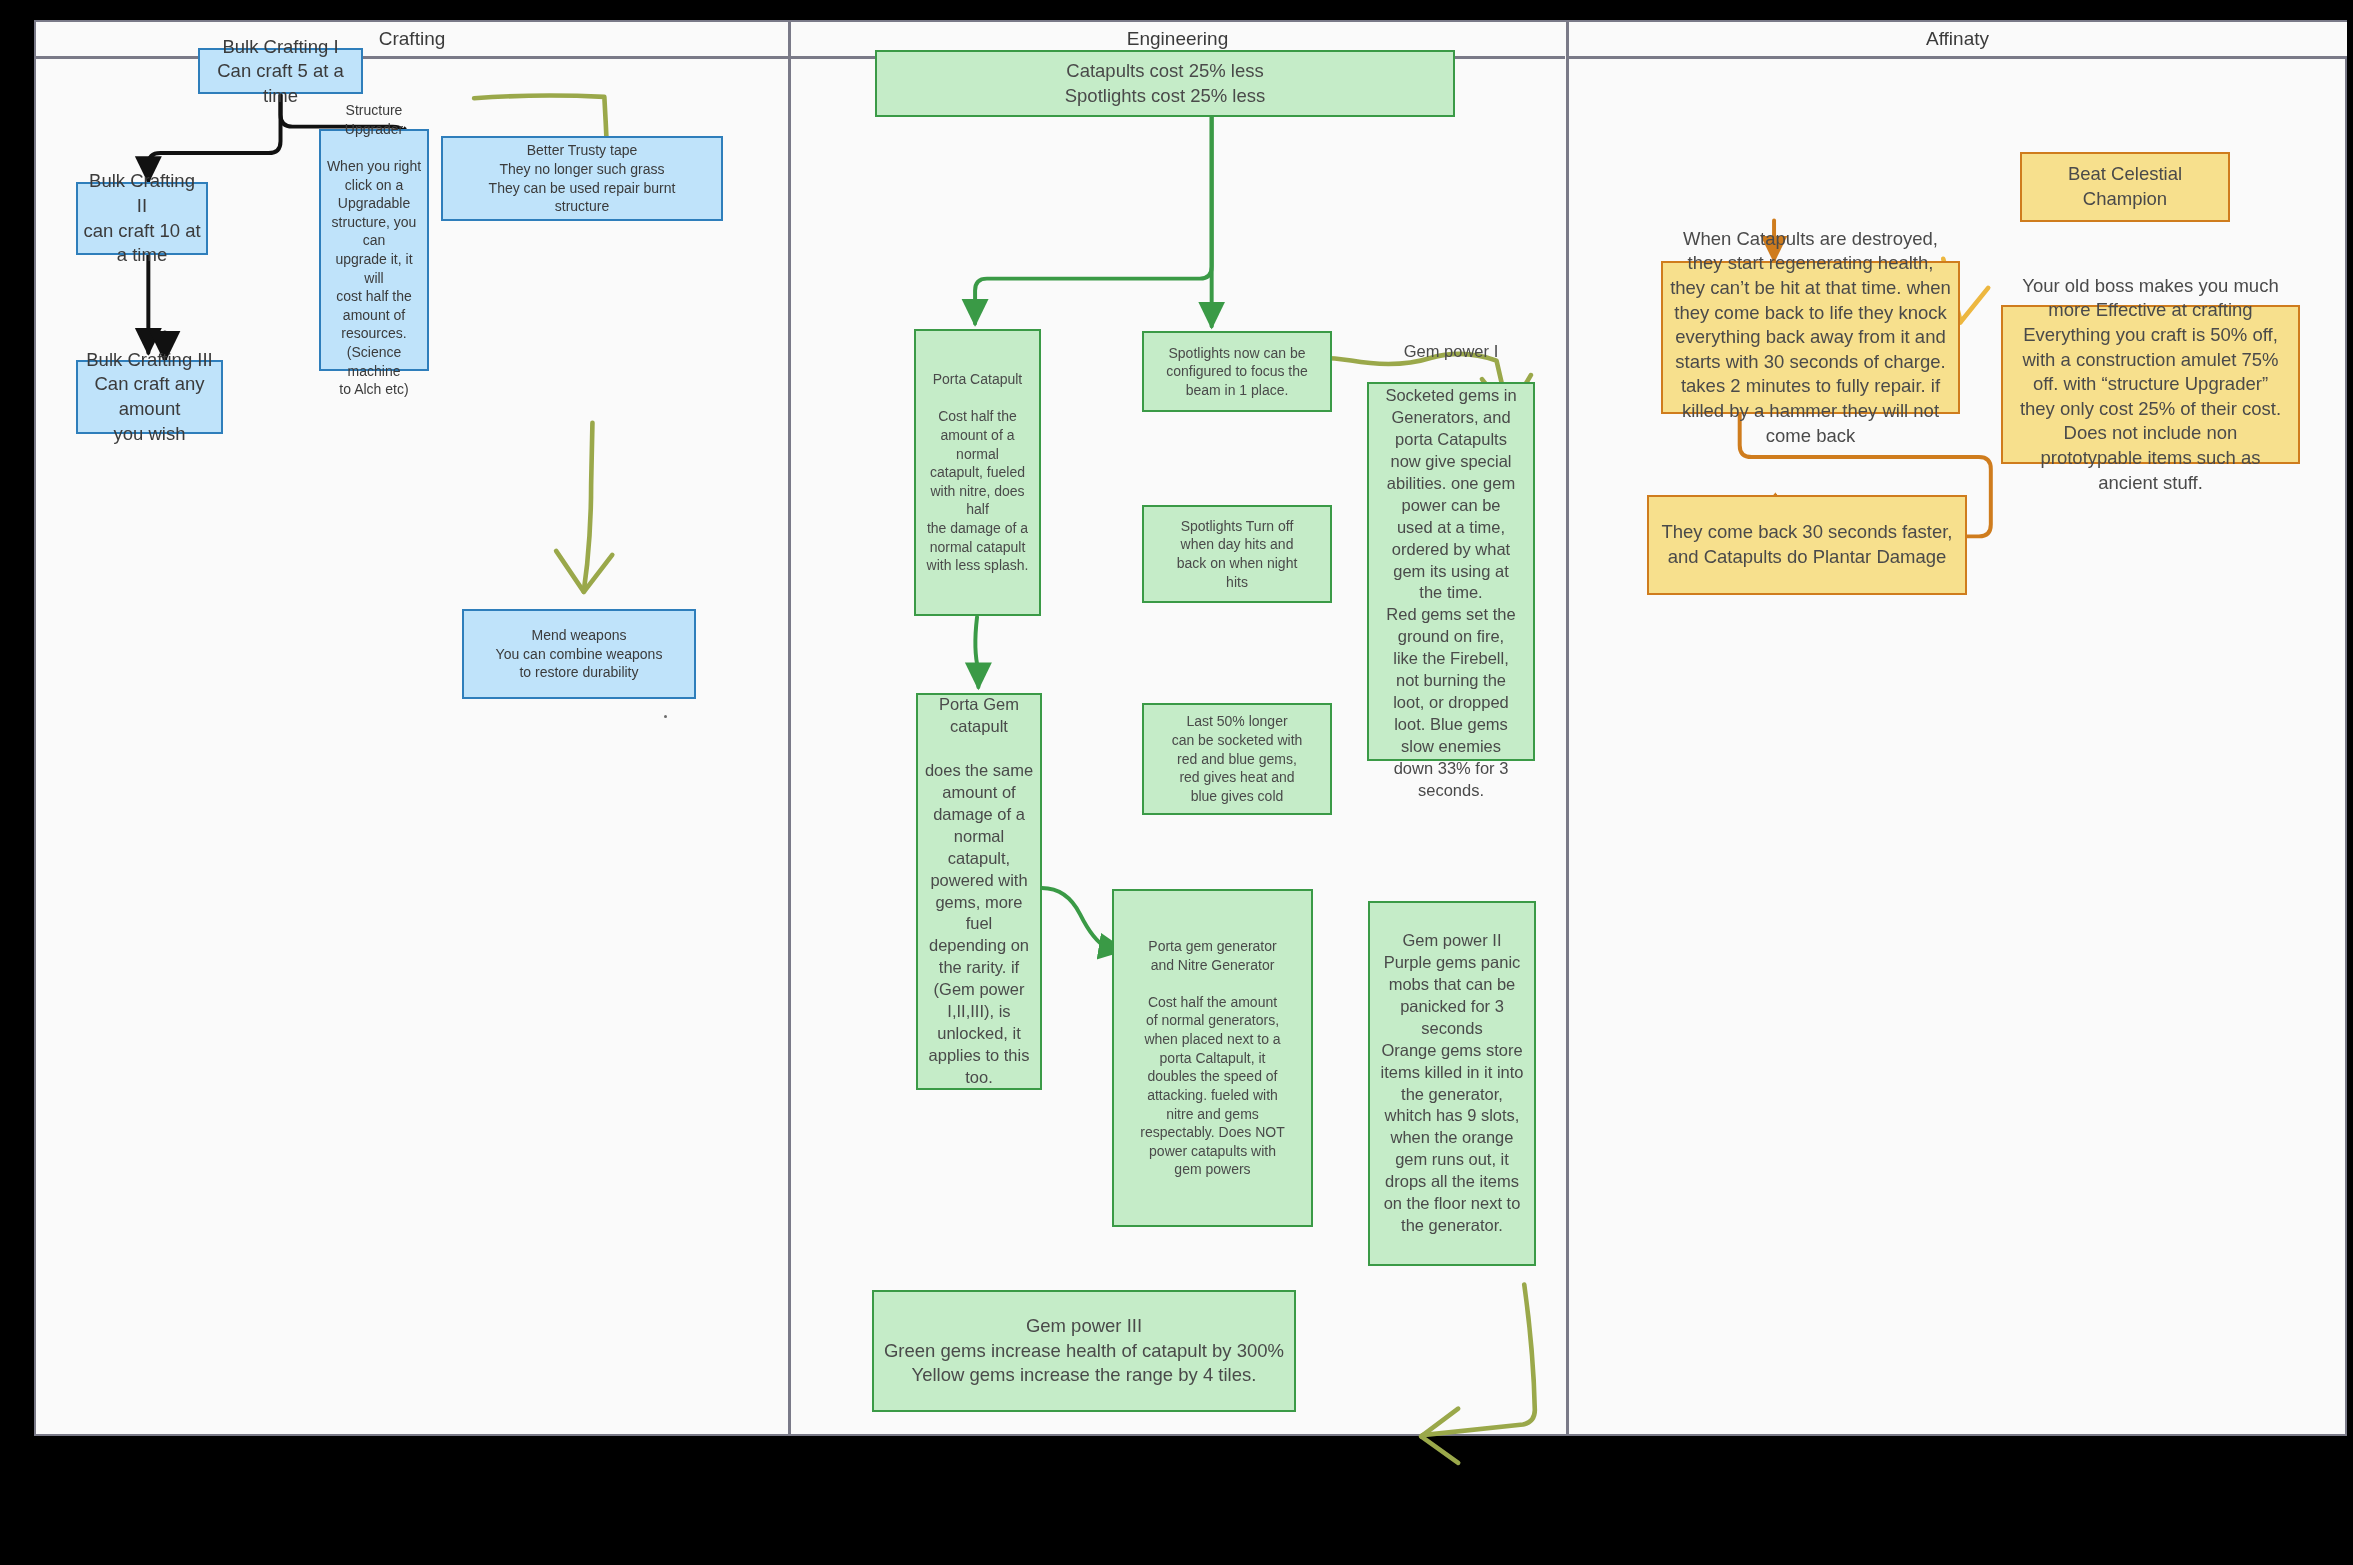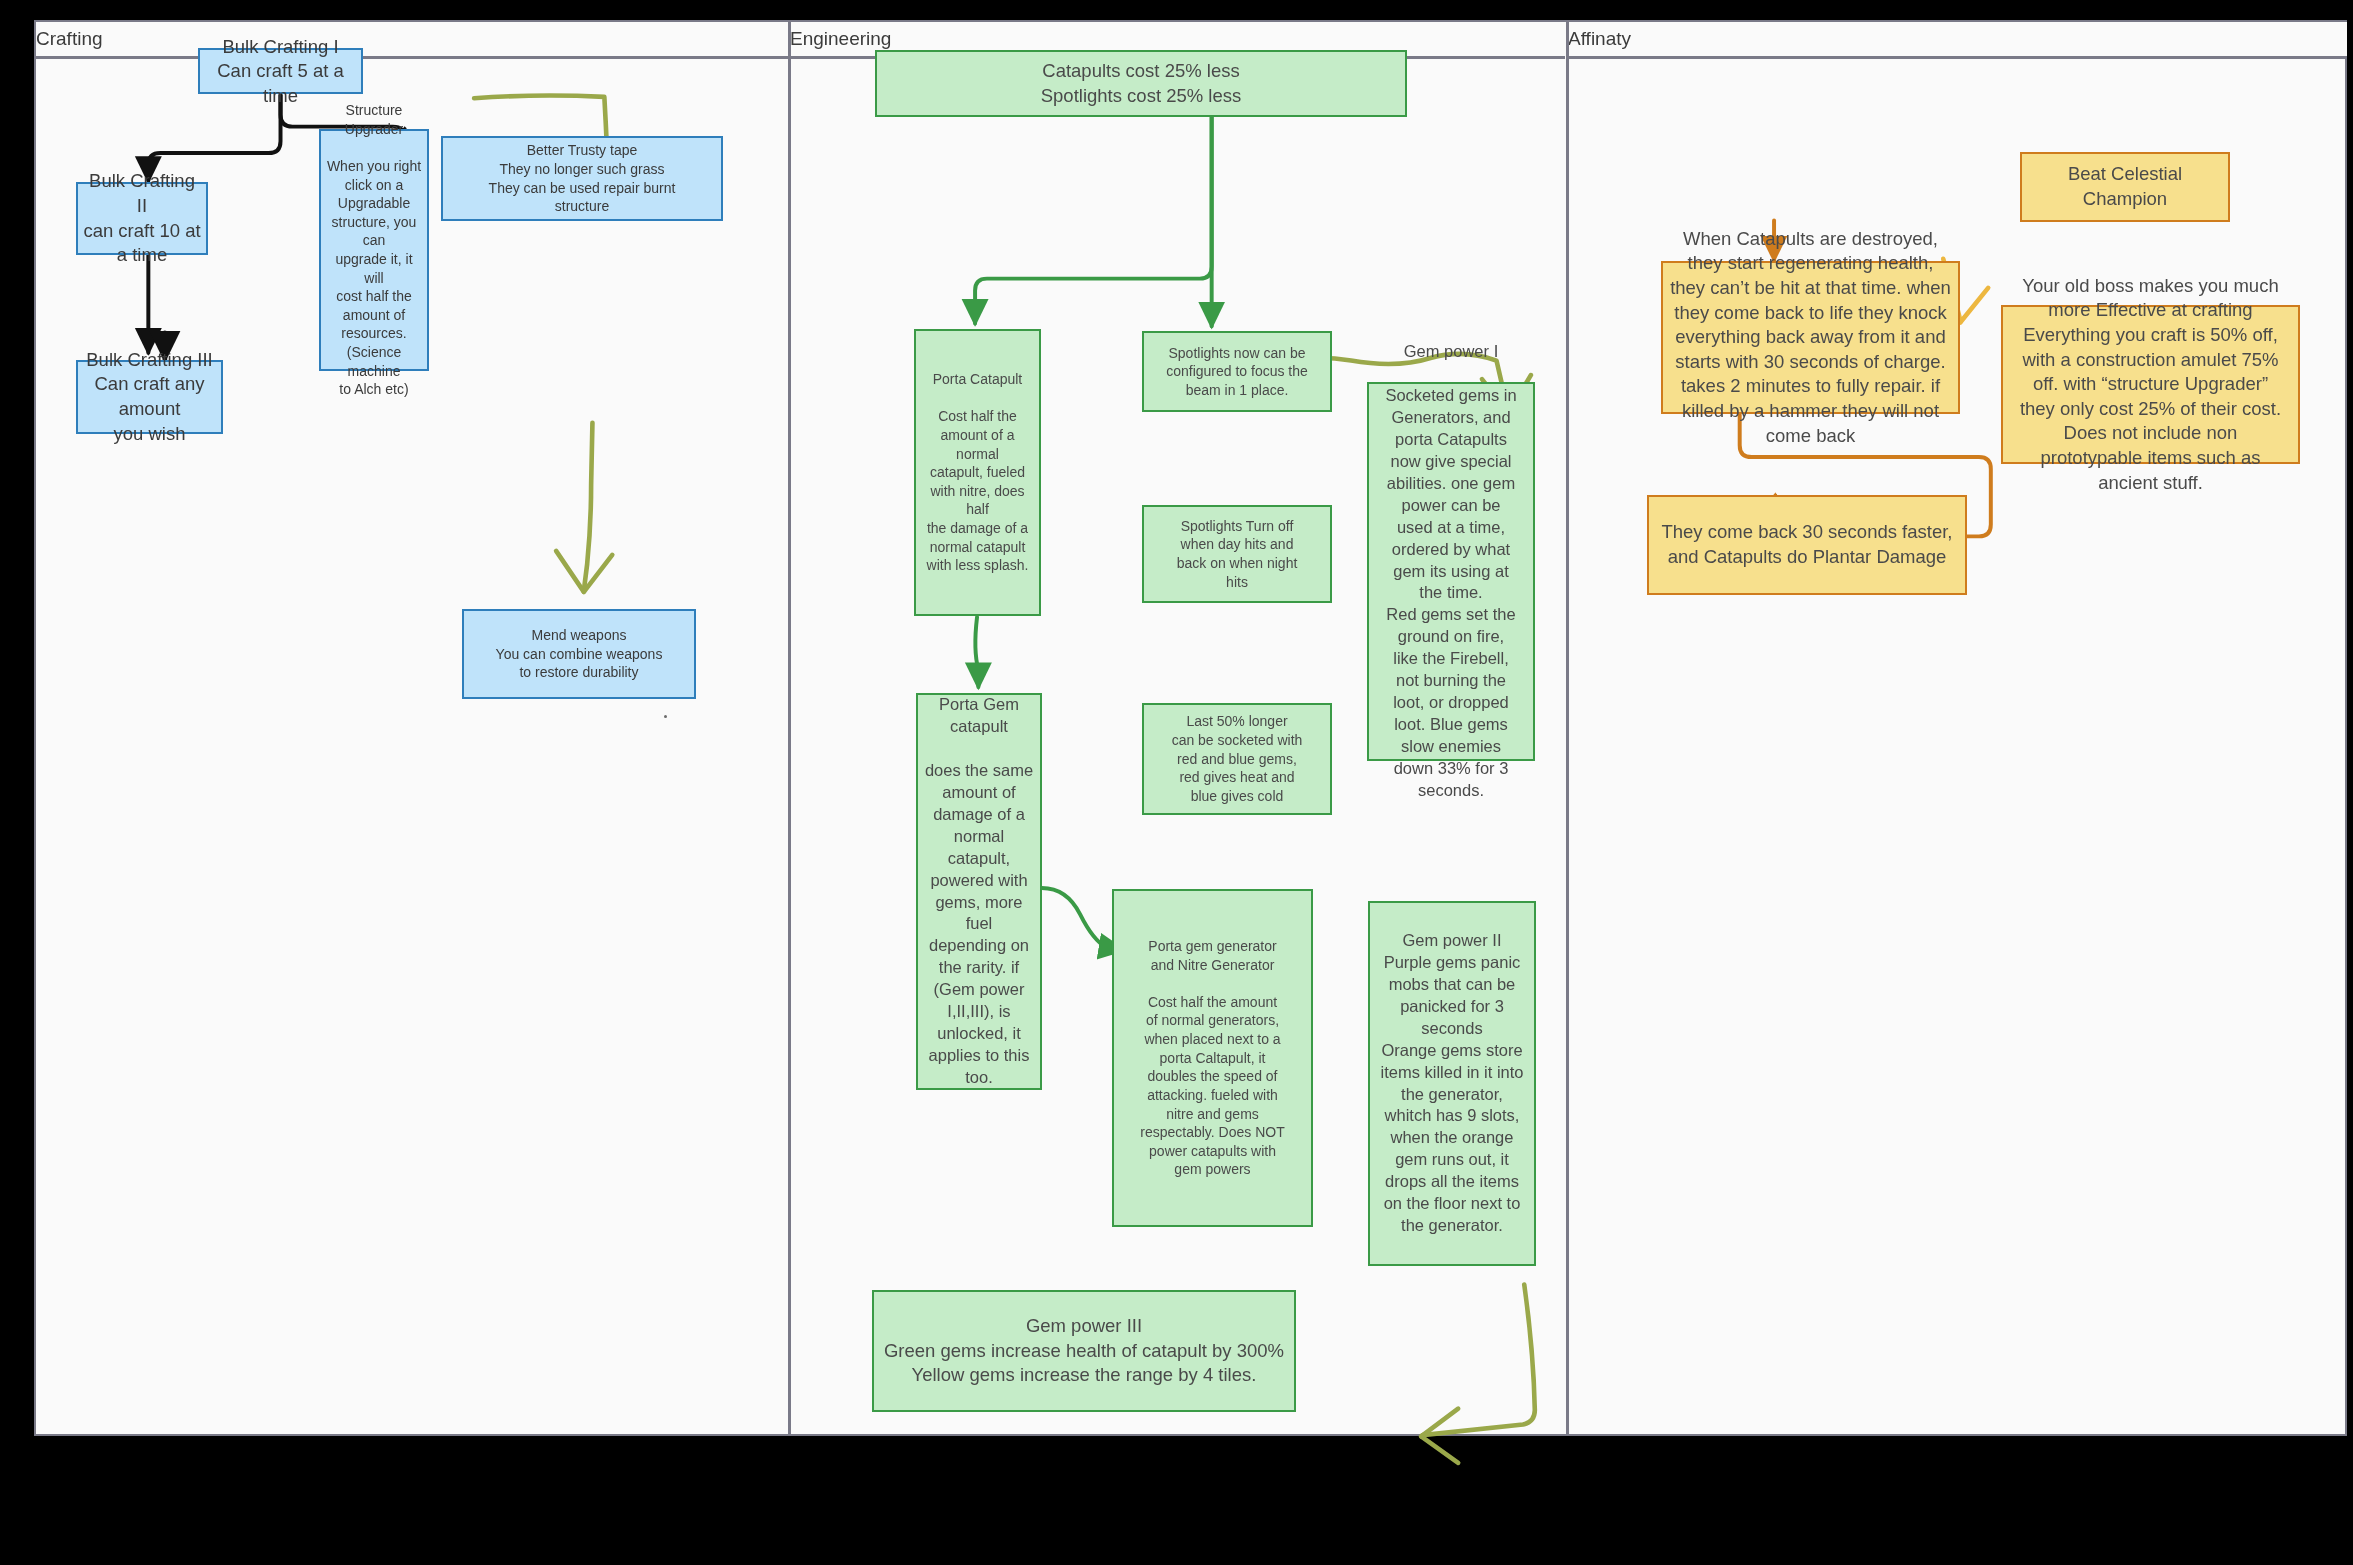--- a/index.html
+++ b/index.html
@@ -6,21 +6,21 @@
   body{width:2354px;height:1565px;font-family:"Liberation Sans",sans-serif;overflow:hidden;}
 
   #canvas{
     position:absolute;left:34px;top:20px;width:2313px;height:1416px;
     background:#fafafa;border:2.6px solid #7a7a88;box-sizing:border-box;
   }
 
   
   .lane-head{
     position:absolute;top:0;height:37px;
-    display:flex;align-items:center;
+    display:flex;align-items:center;justify-content:center;
     box-sizing:border-box;background:#fafafa;
     border-bottom:3.3px solid #7a7a88;
   }
   .lane-head .txt{font-size:19px;color:#3b3b3b;}
   .lane-sep{position:absolute;top:0;bottom:0;width:2.6px;background:#7a7a88;}
 
   
   .node{
     position:absolute;box-sizing:border-box;
     display:flex;align-items:center;justify-content:center;
@@ -173,21 +173,21 @@
 
   <div class="node blue sz26" style="left:405px;top:114px;width:282px;height:85px;">Better Trusty tape
 They no longer such grass
 They can be used repair burnt
 structure</div>
 
   <div class="node blue sz26" style="left:426px;top:587px;width:234px;height:90px;">Mend weapons
 You can combine weapons
 to restore durability</div>
 
-  <div class="node green sz28" style="left:839px;top:28px;width:532px;height:67px;">Catapults cost 25% less
+  <div class="node green sz28" style="left:839px;top:28px;width:580px;height:67px;">Catapults cost 25% less
 Spotlights cost 25% less</div>
 
   <div class="node green sz26" style="left:878px;top:307px;width:127px;height:287px;">Porta Catapult
 
 Cost half the
 amount of a normal
 catapult, fueled
 with nitre, does half
 the damage of a
 normal catapult

